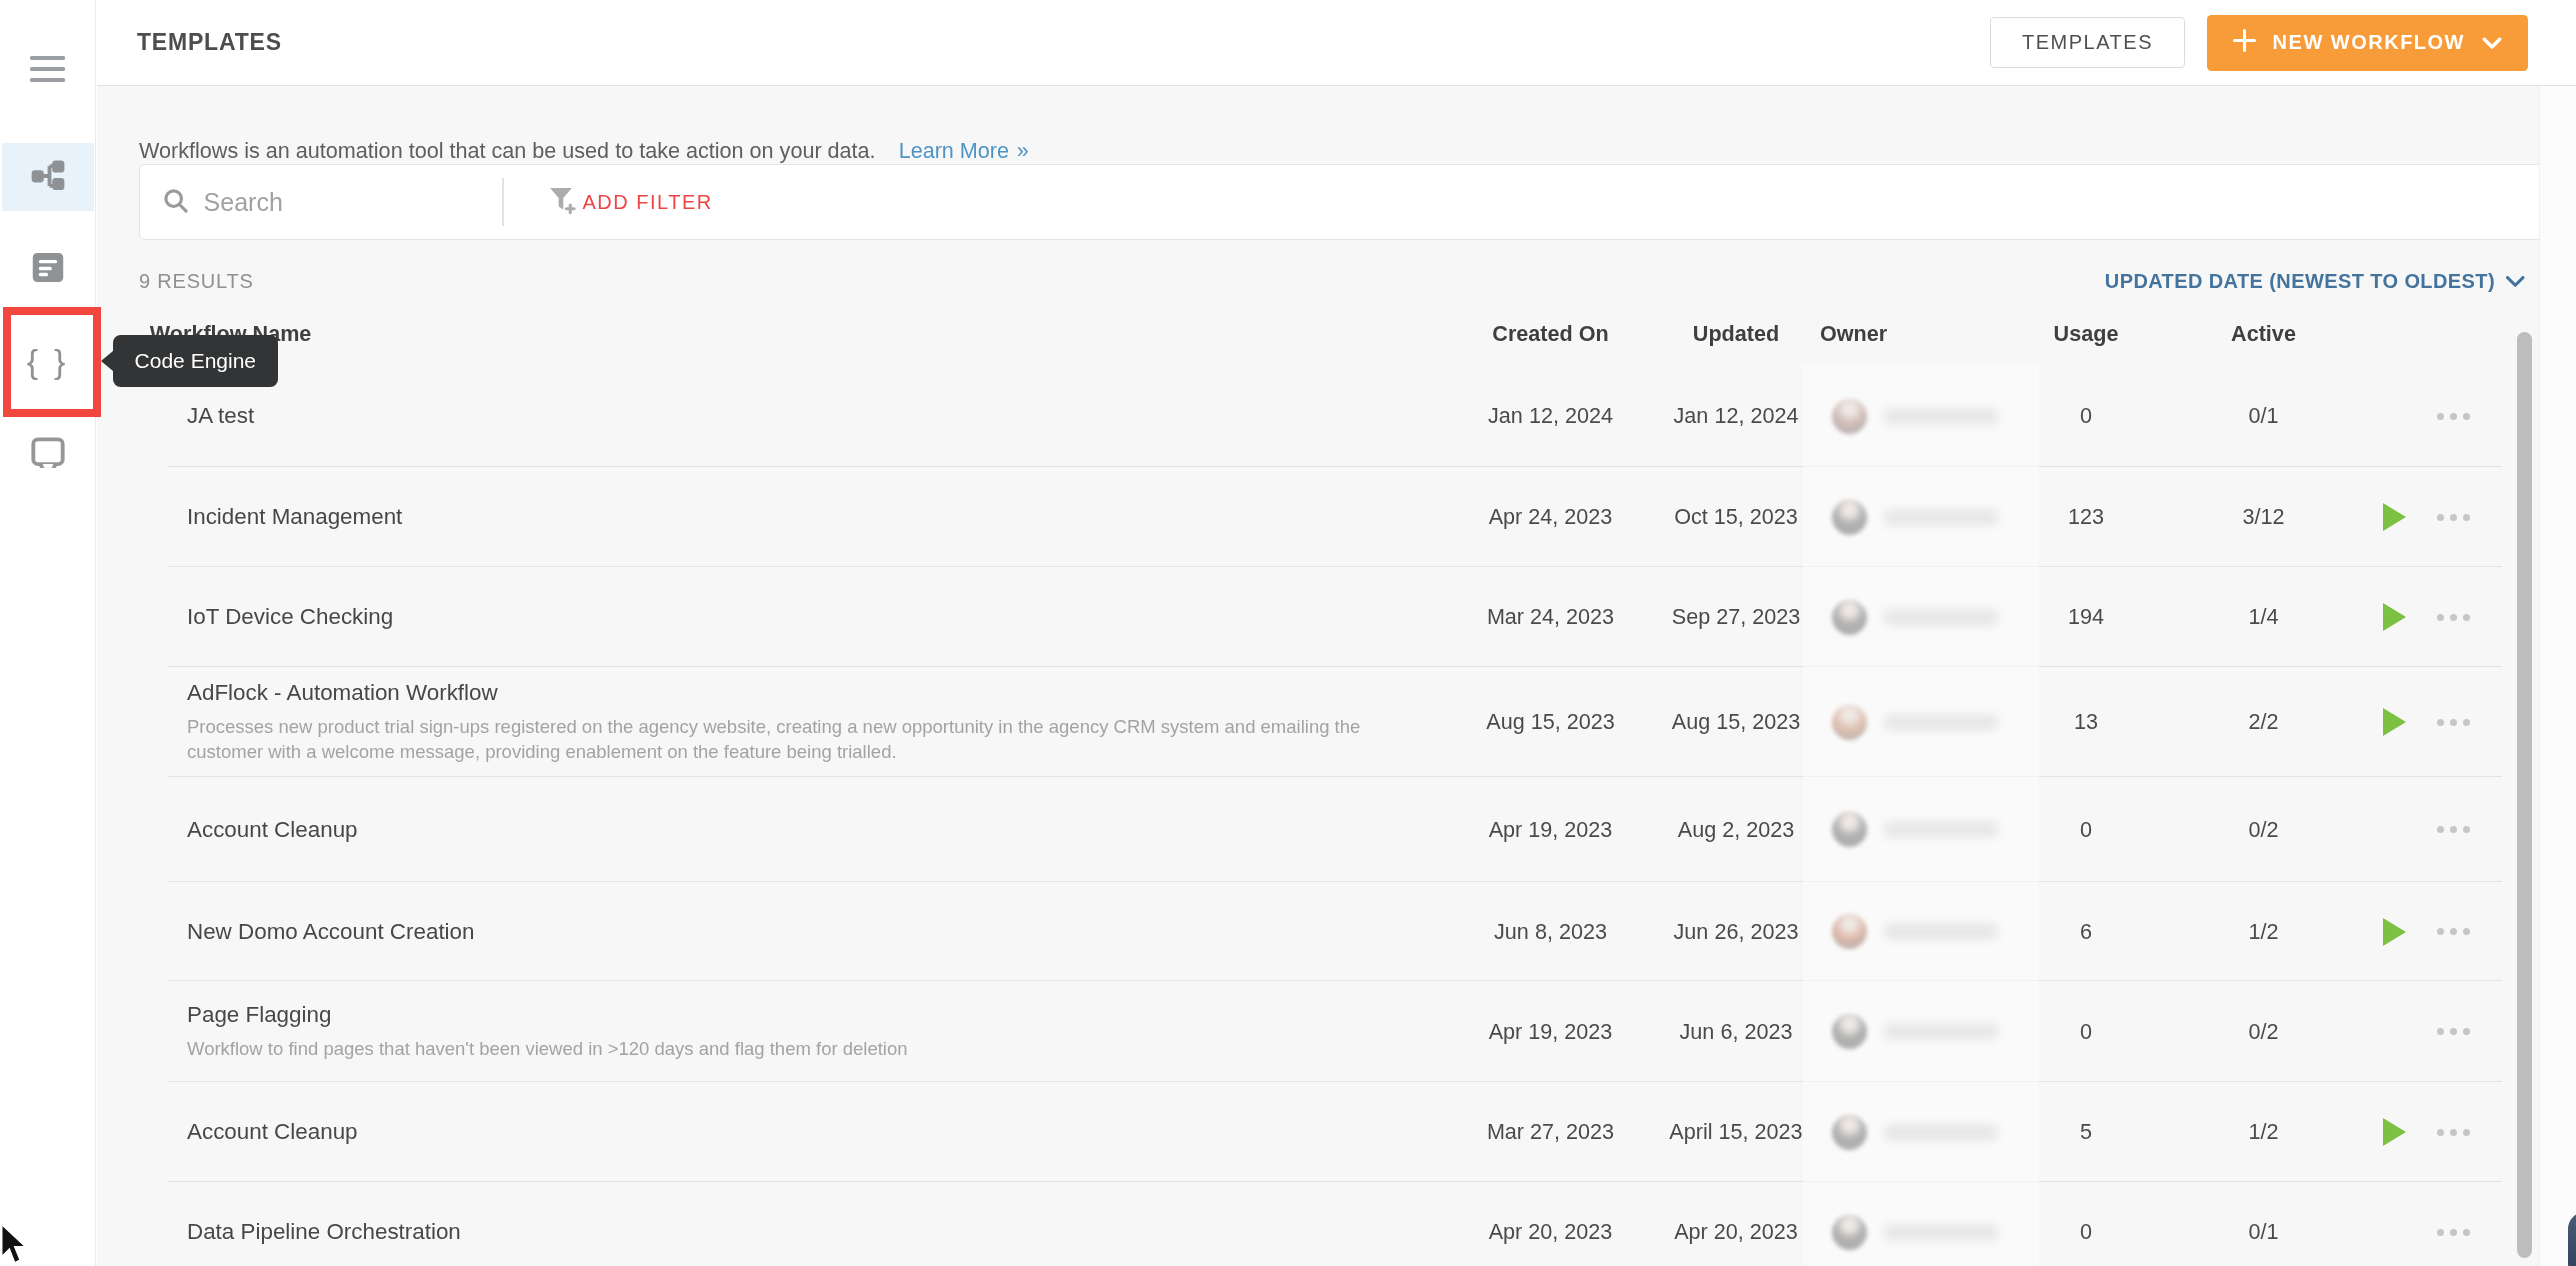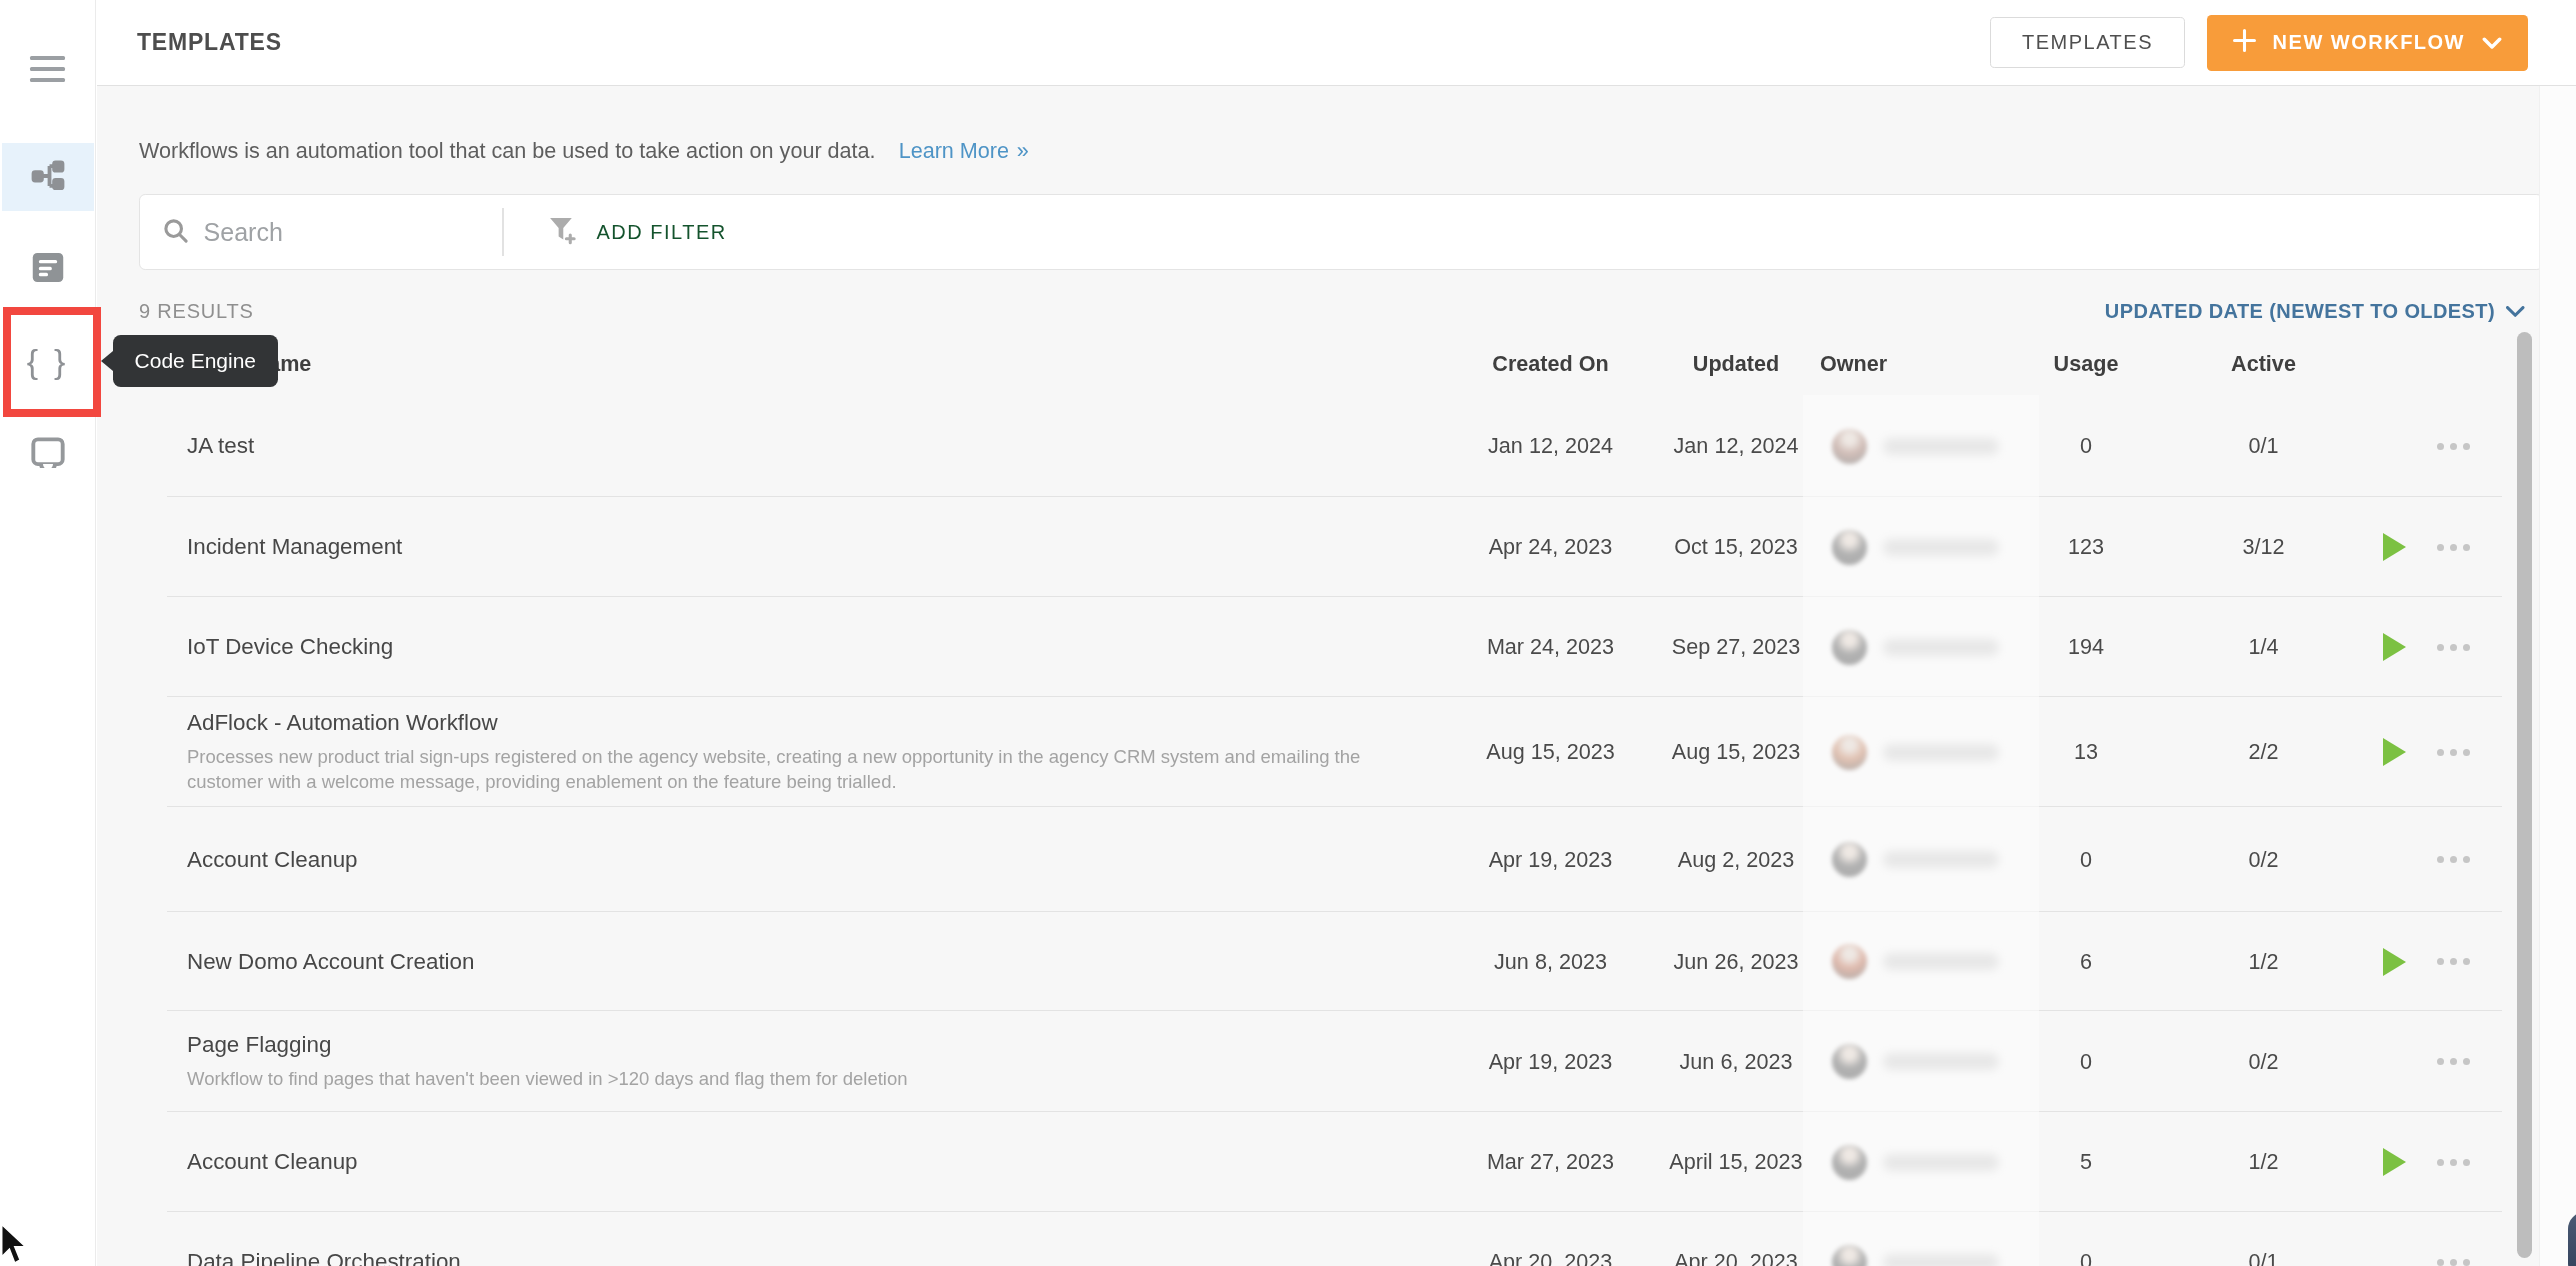--- a/index.html
+++ b/index.html
@@ -45,29 +45,29 @@
   .btn-new { height:56px; padding:0 26px; background:var(--orange); border:none; border-radius:4.6px;
     font-size:20px; font-weight:bold; color:#fff; letter-spacing:1.5px;
     display:flex; align-items:center; gap:17px; cursor:pointer; }
 
   .content { position:absolute; top:86px; left:0; right:0; bottom:0; background:#F7F7F7; }
   .container { margin-left:42px; width:2404px; position:relative; }
 
   .intro { margin-top:52px; display:flex; align-items:center; font-size:21.6px; color:#5E5E5E; }
   .learn { margin-left:23px; color:var(--link); cursor:pointer; display:flex; align-items:center; gap:7.7px; }
 
-  .searchbar { margin-top:30px; height:76px; background:#fff; border:1.5px solid #E4E4E4;
+  .searchbar { margin-top:0; height:76px; background:#fff; border:1.5px solid #E4E4E4;
     border-radius:6.2px; display:flex; align-items:center; position:relative; }
   .search-zone { display:flex; align-items:center; width:362px; padding-left:21.6px; gap:14px; }
   .search-input { border:none; outline:none; background:transparent; font-size:25px; color:#555;
     width:278px; font-family:inherit; }
   .search-input::placeholder { color:#9FA2A5; }
   .v-div { width:1.5px; height:48px; background:#E2E2E2; }
-  .addfilter { display:flex; align-items:center; gap:19px; margin-left:43px; cursor:pointer;
-    font-size:20px; color:#14532d; letter-spacing:1.5px; }
+  .addfilter { display:flex; align-items:center; gap:5px; margin-left:43px; cursor:pointer;
+    font-size:20px; color:#ef4444; letter-spacing:1.5px; }
 
   .results-bar { margin-top:28px; height:26px; display:flex; align-items:center; }
   .results-count { font-size:20px; color:#8F8F8F; letter-spacing:0.8px; }
   .sort { margin-left:auto; margin-right:18.5px; display:flex; align-items:center; gap:11px;
     font-size:20px; font-weight:bold; color:var(--sortblue); letter-spacing:0.4px; cursor:pointer; }
 
   
   .list { margin-top:9.3px; position:relative; }
   .hdr { position:relative; height:62px; }
   .hdr .cell { font-weight:bold; font-size:21.6px; color:#3F3F3F; }

